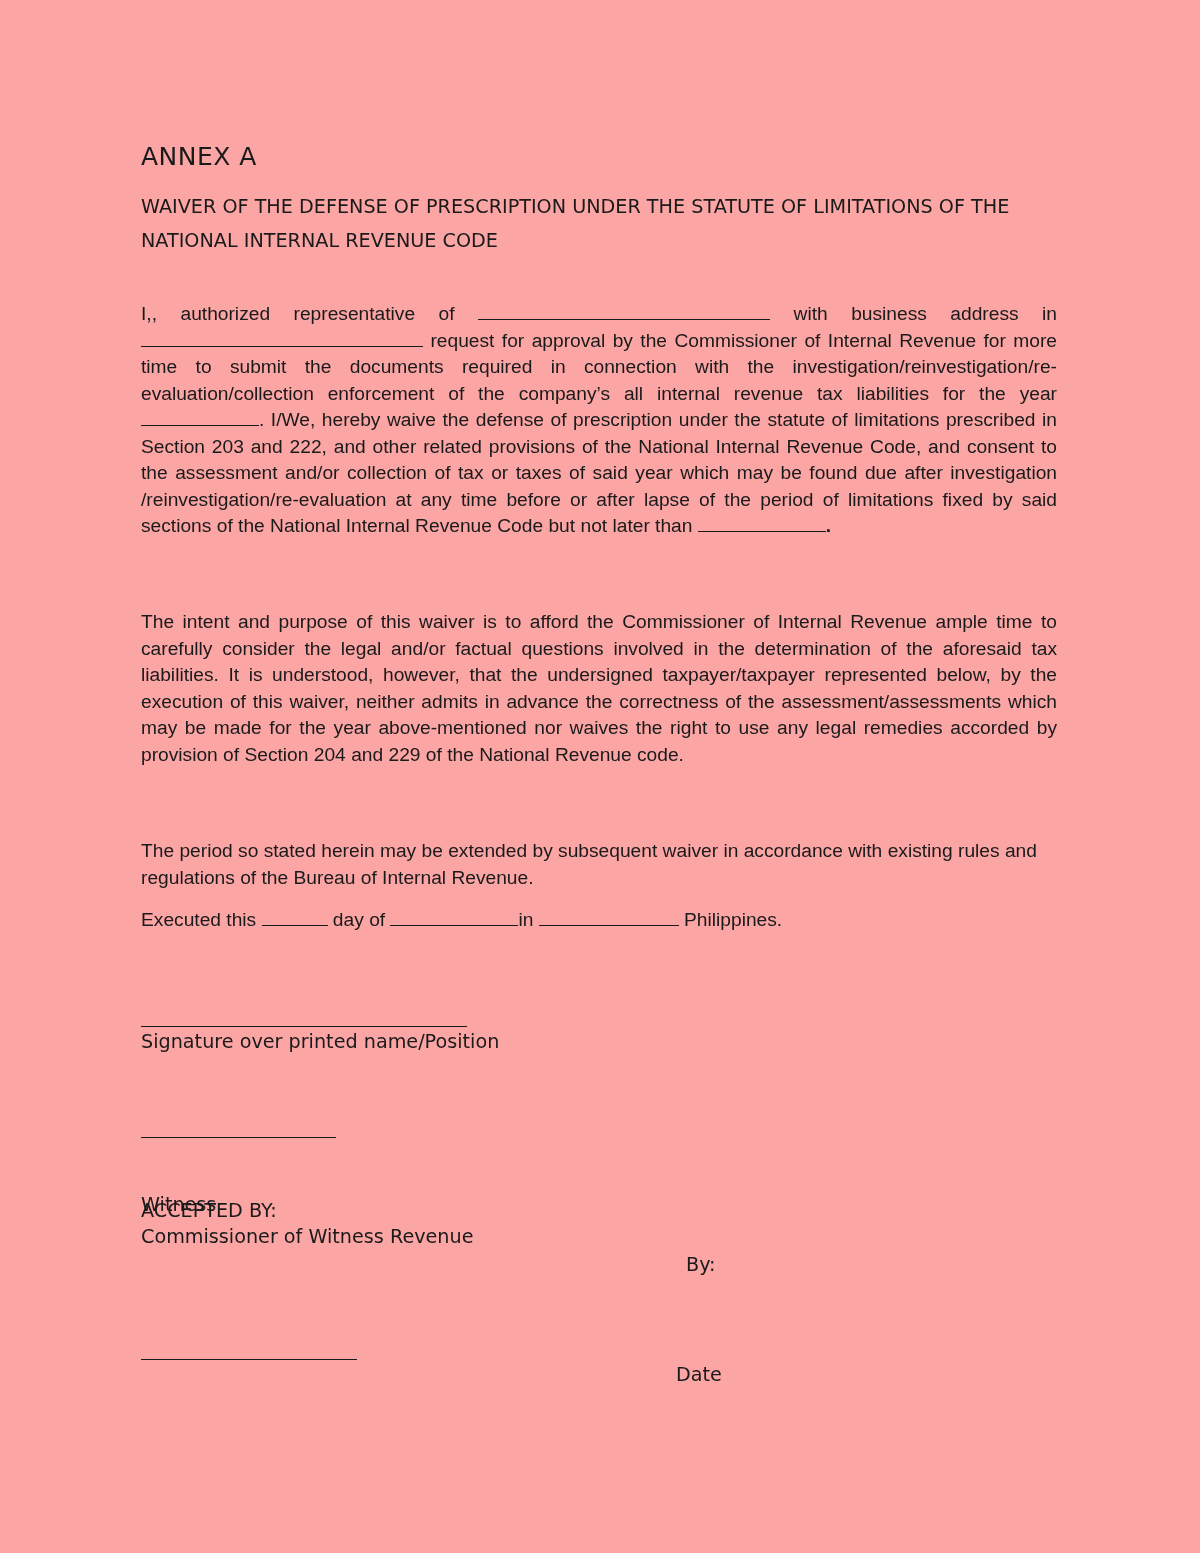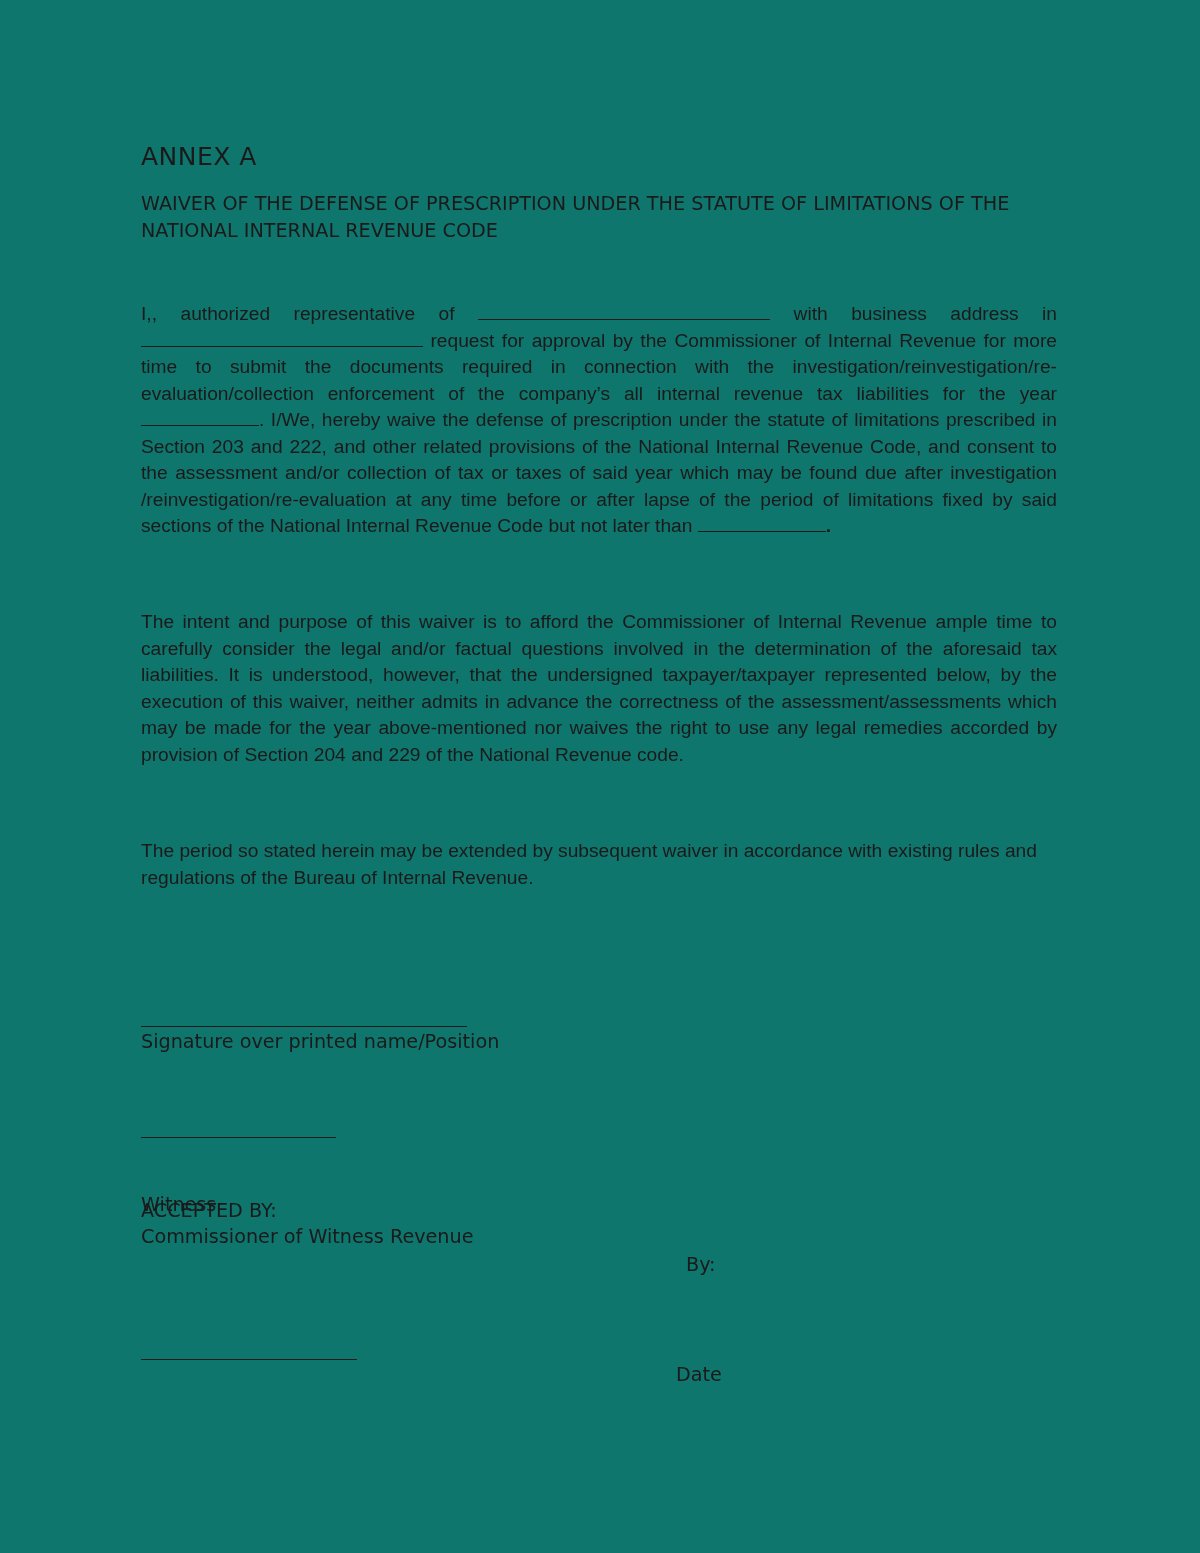--- a/index.html
+++ b/index.html
@@ -12,34 +12,34 @@
       height: 1553px;
       position: relative;
       overflow: hidden;
       color: #1a1a1a;
       font-family: "DejaVu Sans", sans-serif;
     }
     .page {
       position: absolute;
       left: 0; top: 0;
       width: 1200px; height: 1553px;
-      background: #0f766e;
+      background: #fca5a5;
     }
     .abs { position: absolute; }
     .annex {
       left: 141px; top: 142px;
       font-size: 25px;
       letter-spacing: 0.5px;
       font-family: "DejaVu Sans", sans-serif;
     }
     .heading {
       left: 141px; top: 190px;
       width: 920px;
       font-size: 19.2px;
-      line-height: 27px;
+      line-height: 34px;
       font-family: "DejaVu Sans", sans-serif;
     }
     .para {
       left: 141px;
       width: 916px;
       font-size: 19.2px;
       line-height: 26.5px;
       text-align: justify;
       font-family: Liberation Sans, sans-serif;
     }
@@ -75,20 +75,23 @@
   <div class="abs heading">WAIVER OF THE DEFENSE OF PRESCRIPTION UNDER THE STATUTE OF LIMITATIONS OF THE NATIONAL INTERNAL REVENUE CODE</div>
 
   <div class="abs para p1">
     <span>I,, authorized representative of </span><span class="blank" style="width:292px"></span><span> with business address in </span><span class="blank" style="width:282px"></span><span> request for approval by the Commissioner of Internal Revenue for more time to submit the documents required in connection with the investigation/reinvestigation/re-evaluation/collection enforcement of the company’s all internal revenue tax liabilities for the year </span><span class="blank" style="width:118px"></span><span>. I/We, hereby waive the defense of prescription under the statute of limitations prescribed in Section 203 and 222, and other related provisions of the National Internal Revenue Code, and consent to the assessment and/or collection of tax or taxes of said year which may be found due after investigation /reinvestigation/re-evaluation at any time before or after lapse of the period of limitations fixed by said sections of the National Internal Revenue Code but not later than </span><span class="blank" style="width:128px"></span><b>.</b>
   </div>
 
   <div class="abs para p2">The intent and purpose of this waiver is to afford the Commissioner of Internal Revenue ample time to carefully consider the legal and/or factual questions involved in the determination of the aforesaid tax liabilities. It is understood, however, that the undersigned taxpayer/taxpayer represented below, by the execution of this waiver, neither admits in advance the correctness of the assessment/assessments which may be made for the year above-mentioned nor waives the right to use any legal remedies accorded by provision of Section 204 and 229 of the National Revenue code.</div>
 
   <div class="abs para p3">The period so stated herein may be extended by subsequent waiver in accordance with existing rules and regulations of the Bureau of Internal Revenue.</div>
 
+  <div class="abs para p4">
+    <span>Executed this </span><span class="blank" style="width:66px"></span><span> day of </span><span class="blank" style="width:128px"></span><span>in </span><span class="blank" style="width:140px"></span><span> Philippines.</span>
+  </div>
 
   <div class="line" style="left:141px; top:1026px; width:326px;"></div>
   <div class="label" style="left:141px; top:1029px;">Signature over printed name/Position</div>
 
   <div class="line" style="left:141px; top:1137px; width:195px;"></div>
   <div class="label" style="left:141px; top:1192px;">Witness</div>
 
   <div class="label" style="left:141px; top:1198px;">ACCEPTED BY:</div>
   <div class="label" style="left:141px; top:1224px;">Commissioner of Witness Revenue</div>
 

